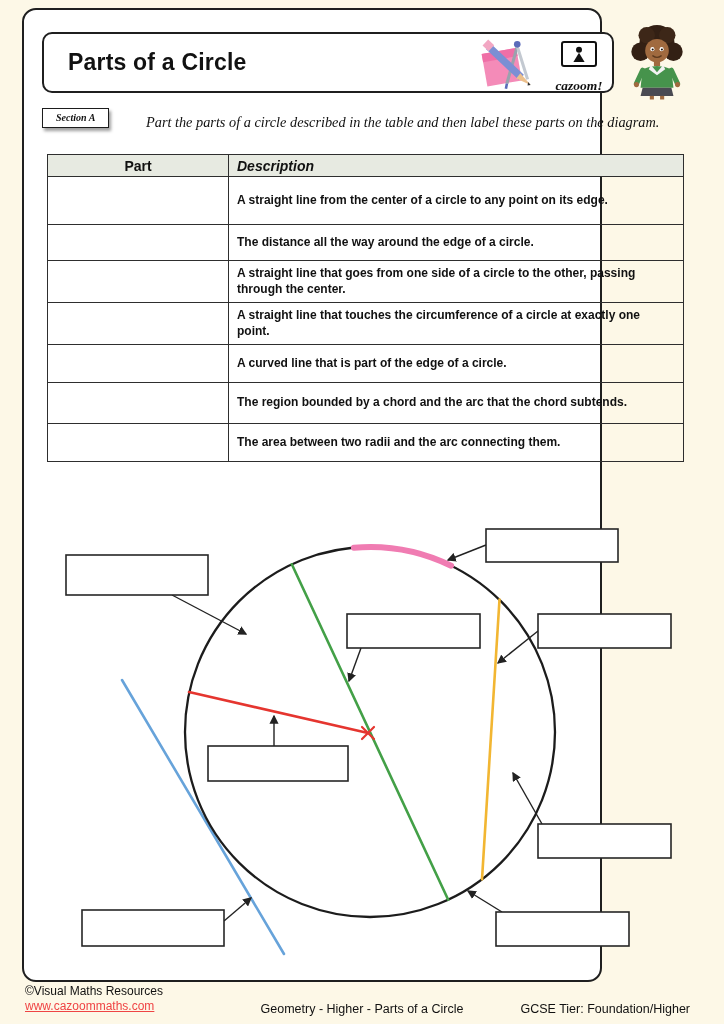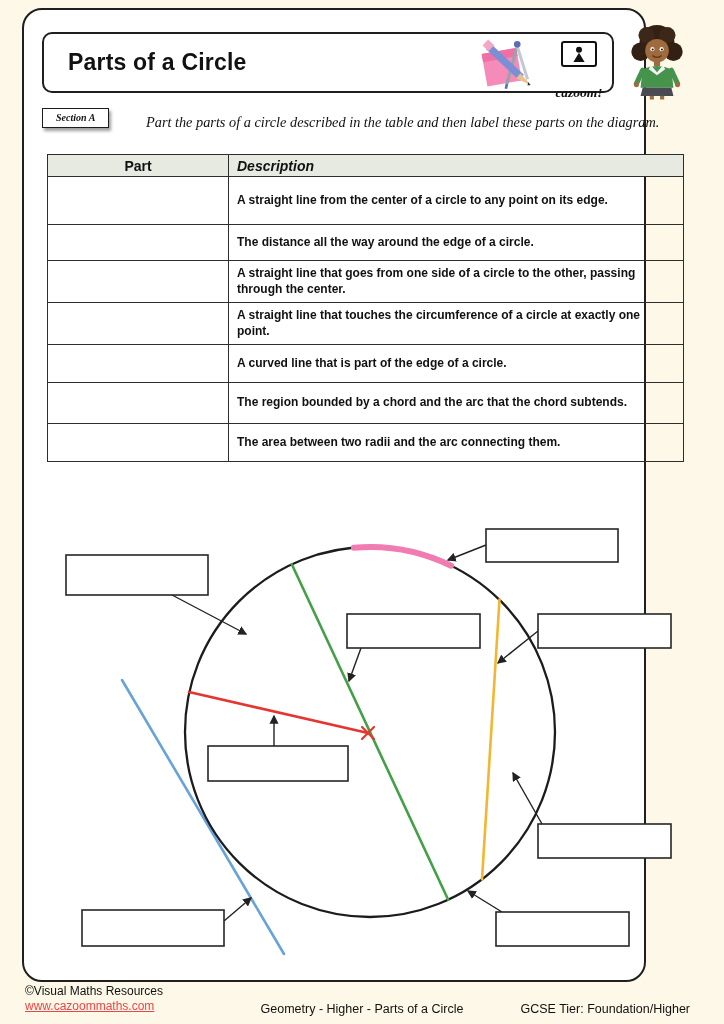--- a/index.html
+++ b/index.html
@@ -1,32 +1,32 @@
 <!DOCTYPE html>
 <html><head>
 <meta charset="utf-8">
 <style>
   * { margin:0; padding:0; box-sizing:border-box; }
   html,body { width:724px; height:1024px; }
   body { background:#fdf8e7; position:relative; font-family:"Liberation Sans", sans-serif; color:#111; }
 
-  .card { position:absolute; left:22px; top:8px; width:624px; height:974px;
-          background:#ffffff; border:2px solid #1f1f1f; border-radius:20px; }
+  .card { position:absolute; left:22px; top:8px; width:580px; height:974px;
+          background:#ffffff; border:2px solid #1f1f1f; border-radius:14px; }
 
   .header-box { position:absolute; left:18px; top:22px; width:572px; height:61px;
                 border:2px solid #1f1f1f; border-radius:10px; background:#fff;
                 display:flex; align-items:center; }
   .title { font-size:23px; font-weight:bold; padding-left:24px; letter-spacing:0.2px; }
 
   .stationery { position:absolute; left:452px; top:26px; width:66px; height:60px; }
   .logo { position:absolute; left:518px; top:31px; width:74px; text-align:center; }
   .logo-glyph { width:36px; height:26px; border:2.5px solid #101010; border-radius:3px;
                 margin:0 auto; display:flex; align-items:center; justify-content:center; background:#fff; }
   .logo-text { font-family:"Liberation Serif", serif; font-style:italic; font-weight:bold;
-               font-size:13.5px; margin-top:18px; }
+               font-size:13.5px; margin-top:11px; }
   .character { position:absolute; left:600px; top:14px; width:66px; height:80px; }
 
   .section-label { position:absolute; left:18px; top:98px; padding:3px 13px 4px;
                    border:1.6px solid #1c1c1c; background:#fff;
                    font-family:"Liberation Serif", serif; font-style:italic; font-weight:bold;
                    font-size:10px; box-shadow:2px 3px 3px rgba(0,0,0,0.38); }
   .instruction { position:absolute; left:122px; top:104px; width:545px;
                  font-family:"Liberation Serif", serif; font-style:italic; font-size:14.3px; }
 
   .parts-table { position:absolute; left:23px; top:144px; width:637px;

